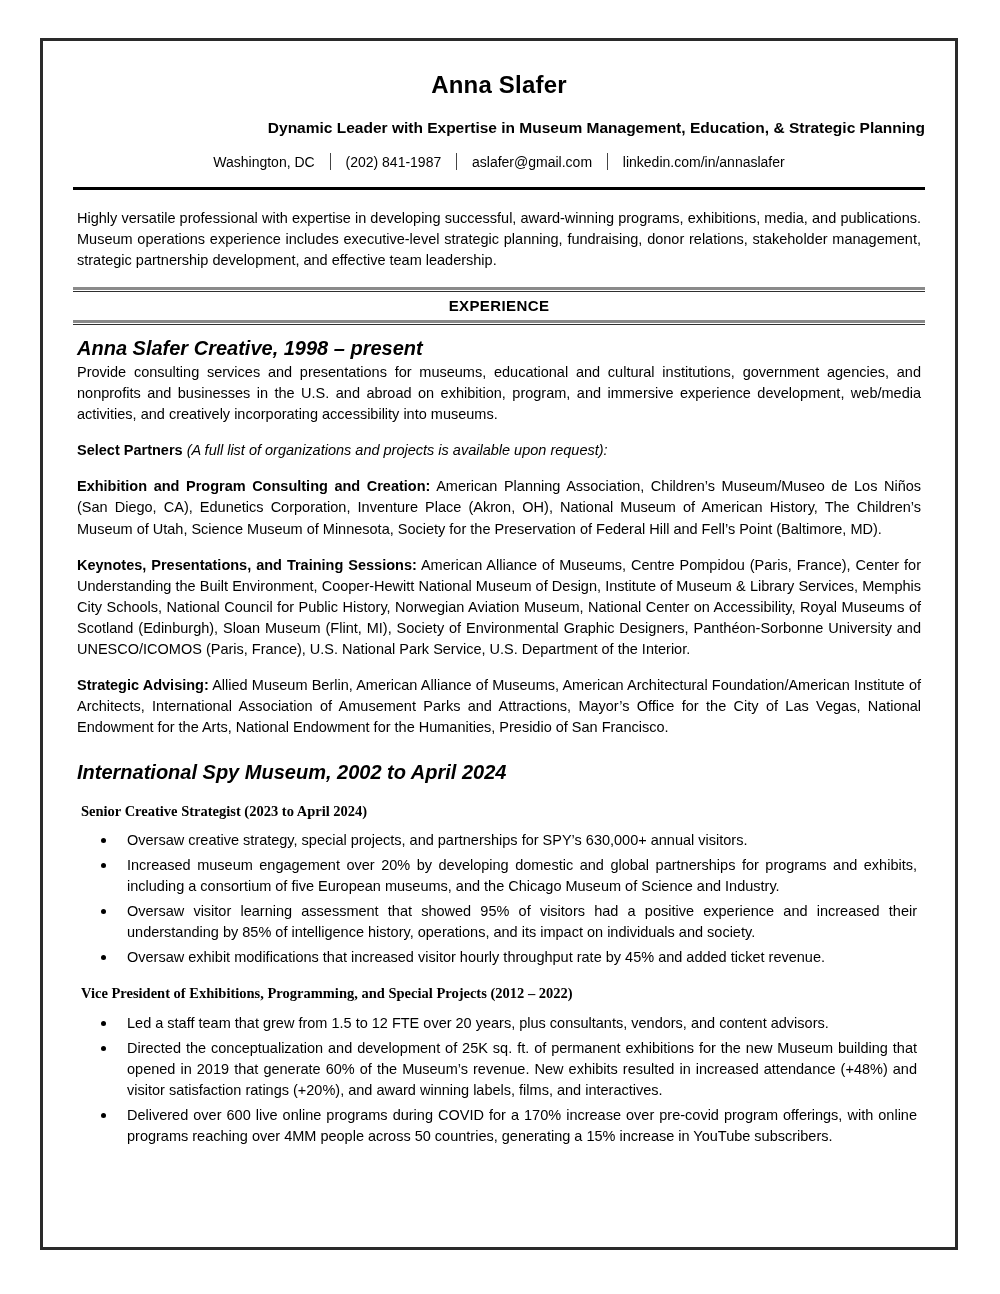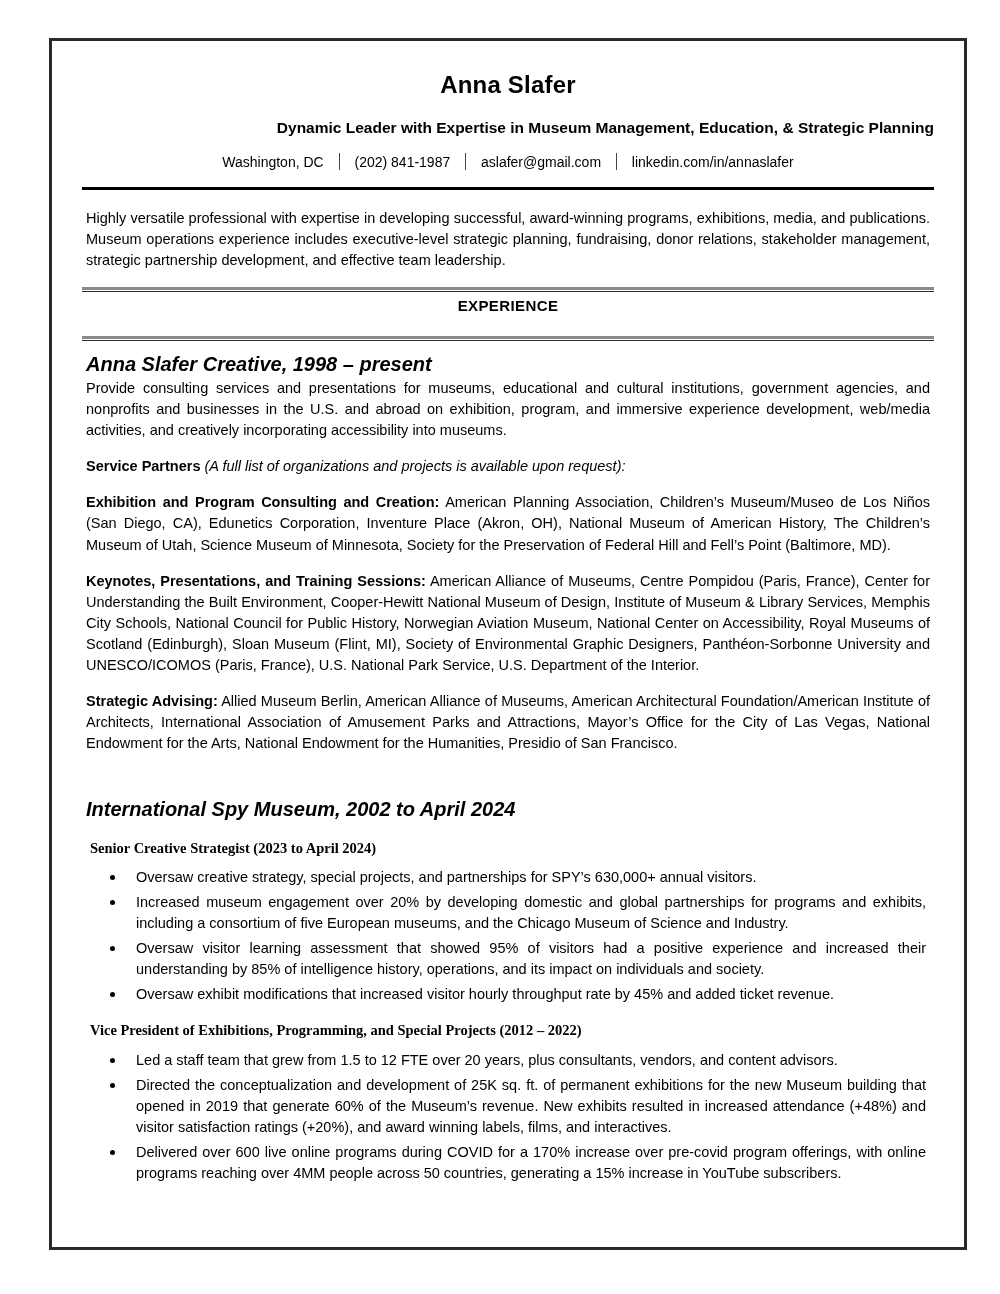--- a/index.html
+++ b/index.html
@@ -11,21 +11,21 @@
   body {
     width: 1000px;
     height: 1294px;
     font-family: "Liberation Sans", sans-serif;
     color: #000000;
     overflow: hidden;
   }
 
   #page {
     position: absolute;
-    left: 49px;
+    left: 40px;
     top: 38px;
     width: 918px;
     height: 1212px;
     border: 3px solid #2a2a2a;
     box-sizing: border-box;
     background: #ffffff;
   }
 
   #inner {
     padding: 20px 30px 10px 30px;
@@ -84,40 +84,40 @@
   .band-line {
     border-top: 3px solid #8a8a8a;
     border-bottom: 1px solid #2f2f2f;
     height: 1px;
   }
   .band-title {
     text-align: center;
     font-size: 15px;
     font-weight: bold;
     letter-spacing: 0.4px;
-    padding: 5px 0 22px 0;
+    padding: 5px 0 6px 0;
   }
 
   
   .block { margin: 10px 4px 0 4px; }
 
   .org {
     font-size: 20px;
     font-weight: bold;
     font-style: italic;
     line-height: 1.35;
   }
   .para {
     font-size: 14.5px;
     line-height: 1.45;
     text-align: justify;
   }
   .para.tight { margin-top: 0; }
   .spaced { margin-top: 15px; }
-  .spaced-xl { margin-top: 42px; }
+  .spaced-xl { margin-top: 21px; }
 
   .lbl { font-weight: bold; }
   .ital { font-style: italic; }
 
   .role {
     font-size: 14.5px;
     font-weight: bold;
     line-height: 1.35;
     margin: 16px 4px 0 4px;
     font-family: Liberation Serif, serif;
@@ -172,21 +172,21 @@
       <div class="band-line"></div>
       <div class="band-title">EXPERIENCE</div>
       <div class="band-line"></div>
     </div>
 
     <div class="block">
       <div class="org">Anna Slafer Creative, 1998 – present</div>
       <div class="para tight">Provide consulting services and presentations for museums, educational and cultural institutions, government agencies, and nonprofits and businesses in the U.S. and abroad on exhibition, program, and immersive experience development, web/media activities, and creatively incorporating accessibility into museums.</div>
 
       <div class="para spaced">
-        <span class="lbl">Service Partners</span>
+        <span class="lbl">Select Partners</span>
         <span class="ital">(A full list of organizations and projects is available upon request):</span>
       </div>
 
       <div class="para spaced">
         <span class="lbl">Exhibition and Program Consulting and Creation:</span><span> American Planning Association, Children’s Museum/Museo de Los Niños (San Diego, CA), Edunetics Corporation, Inventure Place (Akron, OH), National Museum of American History, The Children’s Museum of Utah, Science Museum of Minnesota, Society for the Preservation of Federal Hill and Fell’s Point (Baltimore, MD).</span>
       </div>
 
       <div class="para spaced">
         <span class="lbl">Keynotes, Presentations, and Training Sessions:</span><span> American Alliance of Museums, Centre Pompidou (Paris, France), Center for Understanding the Built Environment, Cooper-Hewitt National Museum of Design, Institute of Museum &amp; Library Services, Memphis City Schools, National Council for Public History, Norwegian Aviation Museum, National Center on Accessibility, Royal Museums of Scotland (Edinburgh), Sloan Museum (Flint, MI), Society of Environmental Graphic Designers, Panthéon-Sorbonne University and UNESCO/ICOMOS (Paris, France), U.S. National Park Service, U.S. Department of the Interior.</span>
       </div>

